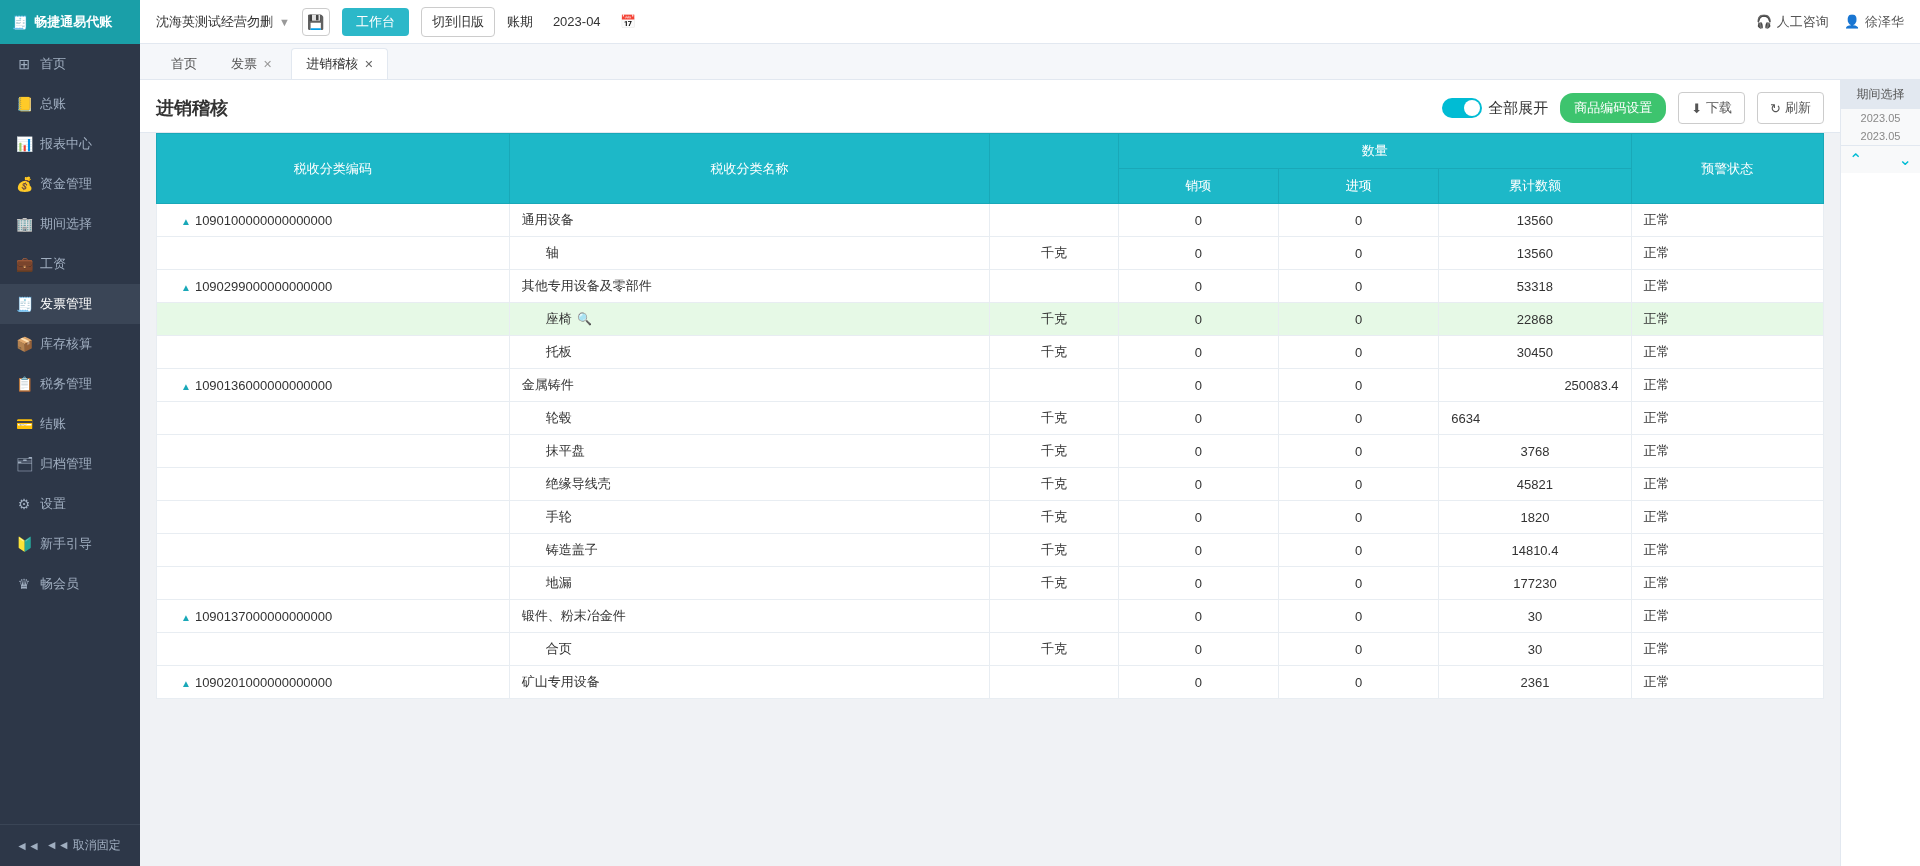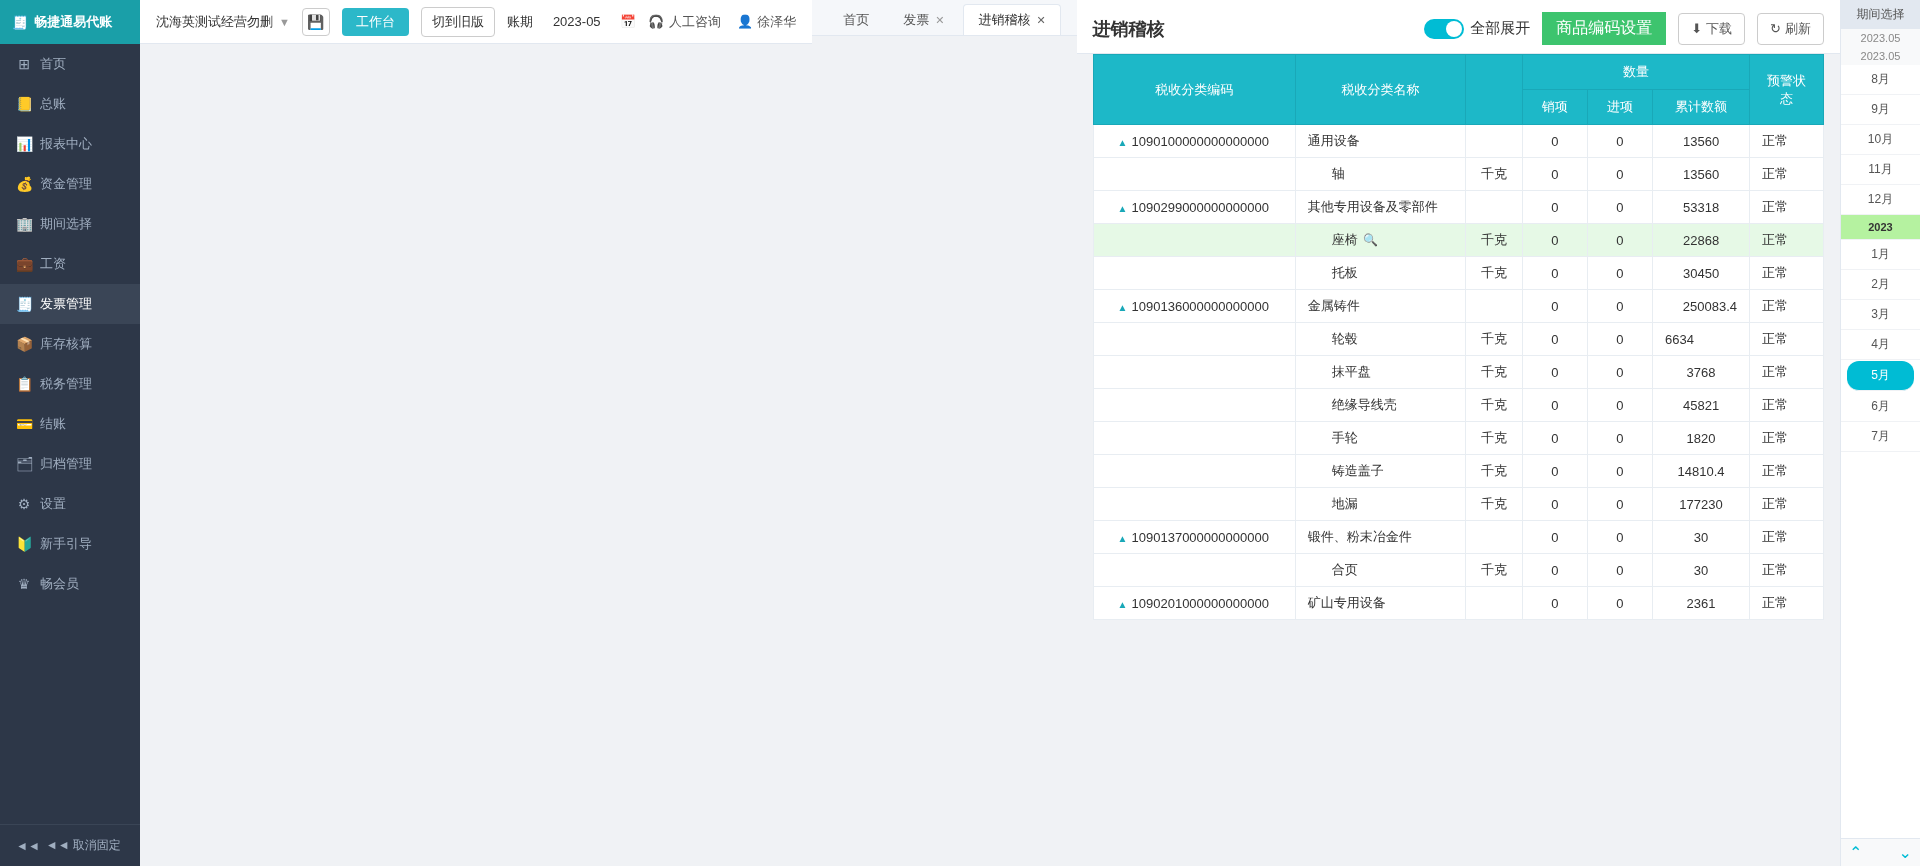--- a/index.html
+++ b/index.html
@@ -47,20 +47,21 @@
       align-items: center;
       gap: 6px;
       cursor: pointer;
       border-top: 1px solid #3a4556;
     }
 
     
     .main-content {
       flex: 1;
       display: flex;
+      flex-direction: column;
       overflow: hidden;
     }
 
     
     .topbar {
       background: #fff;
       height: 44px;
       display: flex;
       align-items: center;
       padding: 0 16px;
@@ -219,24 +220,24 @@
       top: 2px;
       width: 16px;
       height: 16px;
       background: #fff;
       border-radius: 50%;
     }
     .btn-product-code {
       background: #3dc46e;
       color: #fff;
       border: none;
-      border-radius: 0;
+      border-radius: 13px;
       padding: 6px 14px;
       cursor: pointer;
-      font-size: 16px;
+      font-size: 13px;
     }
     .btn-download {
       background: #fff;
       border: 1px solid #ccc;
       border-radius: 4px;
       padding: 6px 12px;
       cursor: pointer;
       font-size: 13px;
       color: #555;
       display: flex;
@@ -442,21 +443,21 @@
       <span>沈海英测试经营勿删</span>
       <span class="arrow">▼</span>
     </div>
     <button class="topbar-save-btn">
       <span>💾</span>
     </button>
     <button class="topbar-workbench">工作台</button>
     <button class="topbar-old-btn">切到旧版</button>
     <div class="topbar-period">
       <span>账期</span>
-      <span>2023-05</span>
+      <span>2023-04</span>
       <span>📅</span>
     </div>
     <div class="topbar-right">
       <div class="help">
         <span>🎧</span>
         <span>人工咨询</span>
       </div>
       <div class="user">
         <span>👤</span>
         <span>徐泽华</span>
@@ -664,34 +665,19 @@
       </tr>
             </tbody>
         </table>
       </div>
     </div>
 
     <div class="period-panel">
       <div class="period-header">期间选择</div>
       <div style="font-size:11px;color:#888;text-align:center;padding:3px 4px;background:#f8f9fa;">2023.05</div>
       <div style="font-size:11px;color:#888;text-align:center;padding:3px 4px;background:#f8f9fa;">2023.05</div>
-      <div class="period-months" id="period-months">
-          <div class="period-month">8月</div>
-          <div class="period-month">9月</div>
-          <div class="period-month">10月</div>
-          <div class="period-month">11月</div>
-          <div class="period-month">12月</div>
-          <div class="period-month year-label">2023</div>
-          <div class="period-month">1月</div>
-          <div class="period-month">2月</div>
-          <div class="period-month">3月</div>
-          <div class="period-month">4月</div>
-          <div class="period-month active">5月</div>
-          <div class="period-month">6月</div>
-          <div class="period-month">7月</div>
-        </div>
       <div class="period-nav">
         <span class="period-nav-btn active-nav">⌃</span>
         <span class="period-nav-btn" style="color:#00bcd4;">⌄</span>
       </div>
     </div>
   </div>
 </div>
 
 </body></html>

